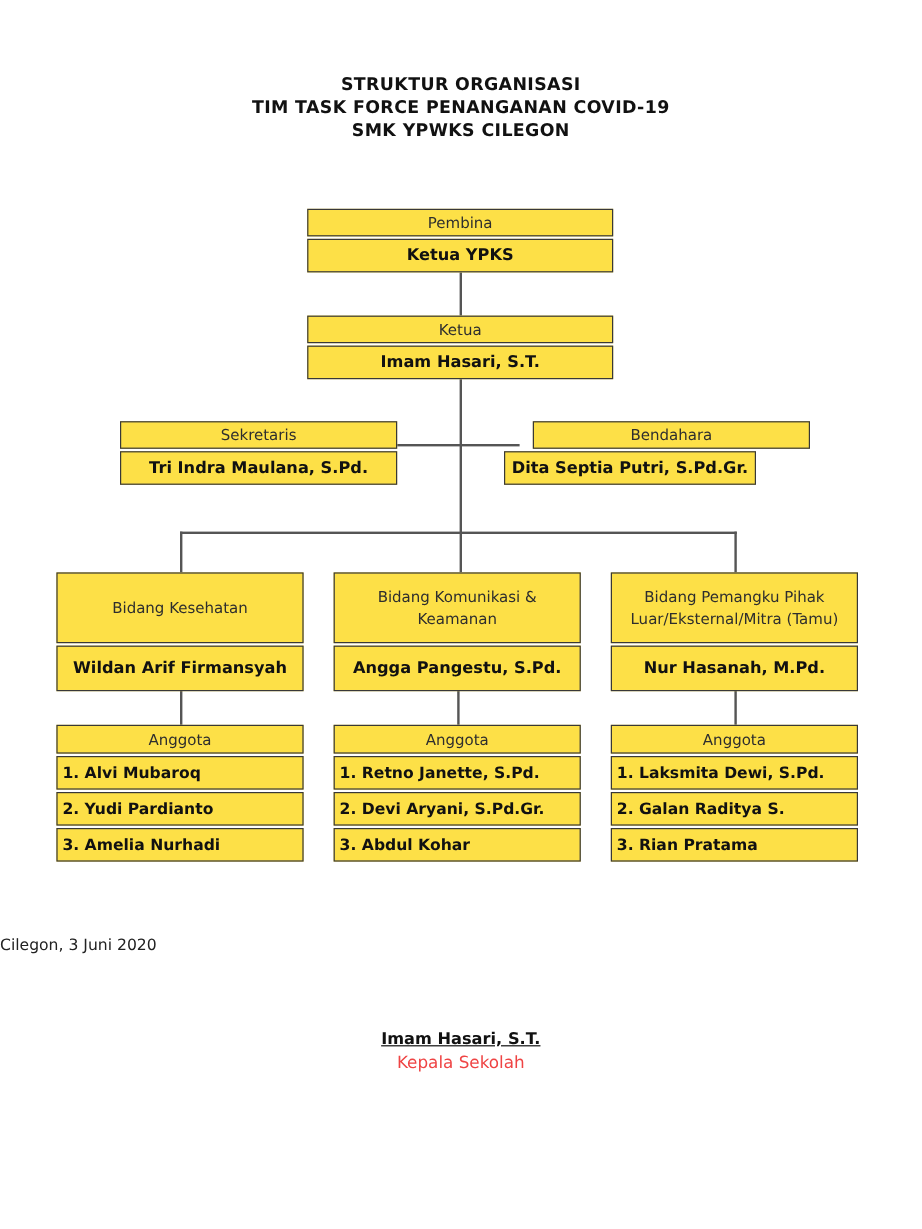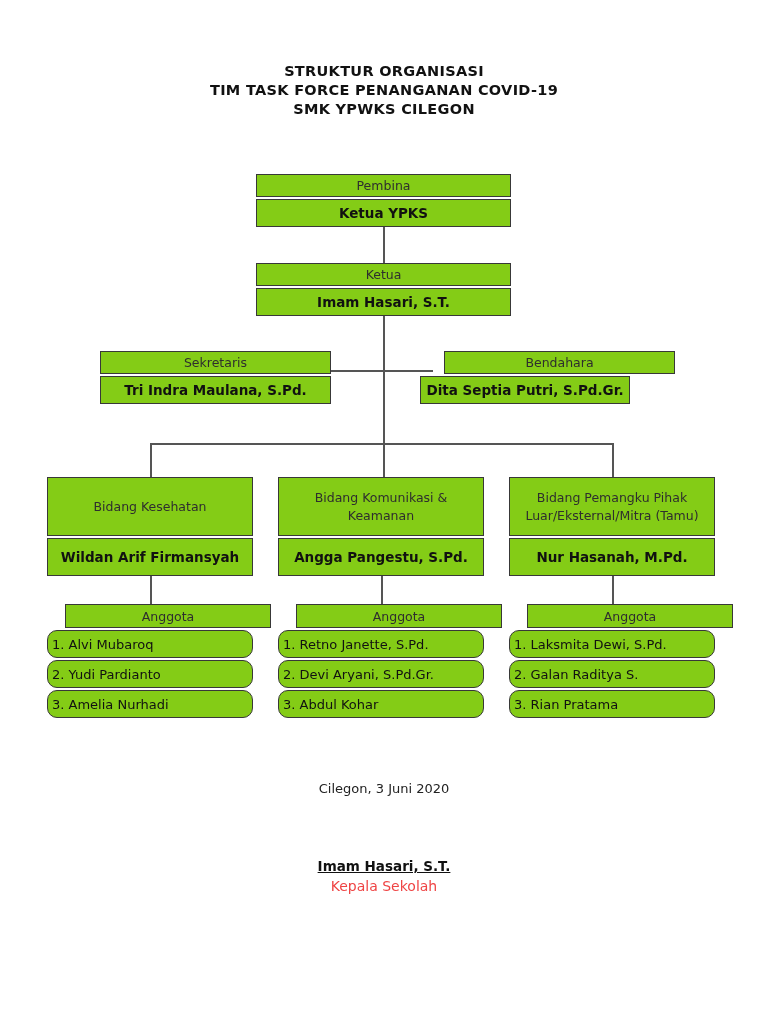--- a/index.html
+++ b/index.html
@@ -6,61 +6,61 @@
   .page{
     position:relative;width:768px;height:1024px;background:#ffffff;
     font-family:"DejaVu Sans","Liberation Sans",sans-serif;color:#1a1a1a;
     overflow:hidden;margin:0 auto;
   }
   .title-block{
     position:absolute;top:62px;left:0;width:768px;text-align:center;
     font-size:14.5px;font-weight:bold;line-height:19px;letter-spacing:0.3px;color:#111;
   }
   .box{
-    position:absolute;border:1.5px solid #383838;background:#84cc16;
+    position:absolute;border:1.5px solid #383838;background:#fde047;
     box-sizing:border-box;display:flex;align-items:center;justify-content:center;
     text-align:center;
   }
   .role{font-size:12.5px;color:#2e2e2e;}
   .name{font-size:13.5px;font-weight:bold;color:#111;}
   .div-title{font-size:12.5px;color:#2e2e2e;line-height:1.4;padding:0 10px;}
-  .member{justify-content:flex-start;text-align:left;padding-left:4px;font-size:13px;font-weight:normal;color:#111;border-radius:10px;}
+  .member{justify-content:flex-start;text-align:left;padding-left:4px;font-size:13px;font-weight:bold;color:#111;}
   .line{position:absolute;background:#555;}
   
   #pembina-role{left:256px;top:174px;width:255px;height:23px;}
   #pembina-name{left:256px;top:199px;width:255px;height:28px;}
   #ketua-role{left:256px;top:263px;width:255px;height:23px;}
   #ketua-name{left:256px;top:288px;width:255px;height:28px;}
   
   #sek-role{left:100px;top:351px;width:231px;height:23px;}
   #sek-name{left:100px;top:376px;width:231px;height:28px;}
   #bend-role{left:444px;top:351px;width:231px;height:23px;}
   #bend-name{left:420px;top:376px;width:210px;height:28px;}
   
   .col0{left:47px;width:206px;}
   .col1{left:278px;width:206px;}
   .col2{left:509px;width:206px;}
   .div-title-box{top:477px;height:59px;position:absolute;}
   .div-name-box{top:538px;height:38px;position:absolute;}
-  .agg-head{top:604px;height:24px;position:absolute;margin-left:18px;}
+  .agg-head{top:604px;height:24px;position:absolute;}
   .m0{top:630px;height:28px;position:absolute;}
   .m1{top:660px;height:28px;position:absolute;}
   .m2{top:690px;height:28px;position:absolute;}
   
   #l-pembina-ketua{left:383px;top:227px;width:2px;height:36px;}
   #l-center{left:383px;top:316px;width:2px;height:161px;}
   #l-sekbend{left:331px;top:370px;width:102px;height:2px;}
   #l-split{left:150px;top:443px;width:464px;height:2px;}
   #l-drop0{left:150px;top:443px;width:2px;height:34px;}
   #l-drop2{left:612px;top:443px;width:2px;height:34px;}
   #l-agg0{left:150px;top:568px;width:2px;height:36px;}
   #l-agg1{left:381px;top:568px;width:2px;height:36px;}
   #l-agg2{left:612px;top:568px;width:2px;height:36px;}
   
-  .footer-date{position:absolute;top:781px;left:0;width:768px;text-align:center;font-size:13px;color:#222;}
+  .footer-date{position:absolute;top:781px;left:0;width:768px;text-align:left;font-size:13px;color:#222;}
   .footer-name{position:absolute;top:858px;left:0;width:768px;text-align:center;font-size:13.5px;font-weight:bold;text-decoration:underline;color:#111;}
   .footer-role{position:absolute;top:878px;left:0;width:768px;text-align:center;font-size:14px;color:#ef4444;}
 </style>
 </head>
 <body>
 
 <div class="page">
 
   <div class="title-block">
     <div>STRUKTUR ORGANISASI</div>

